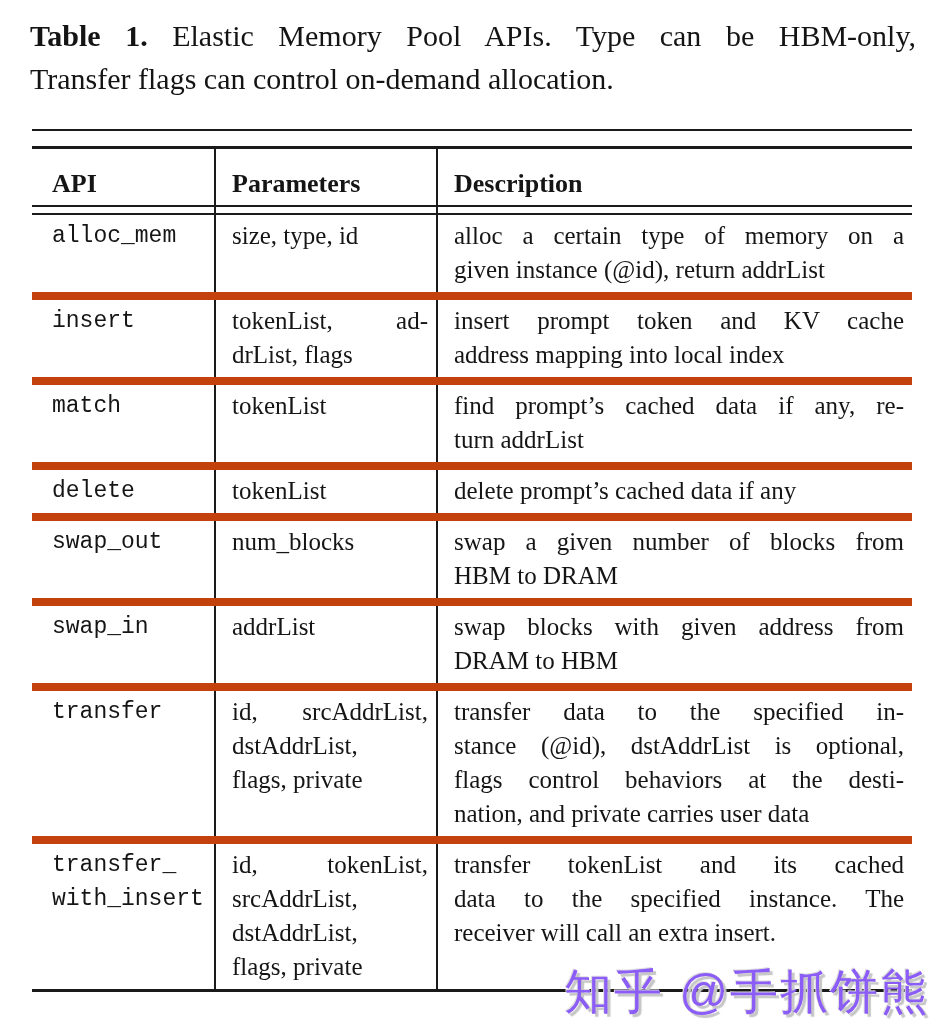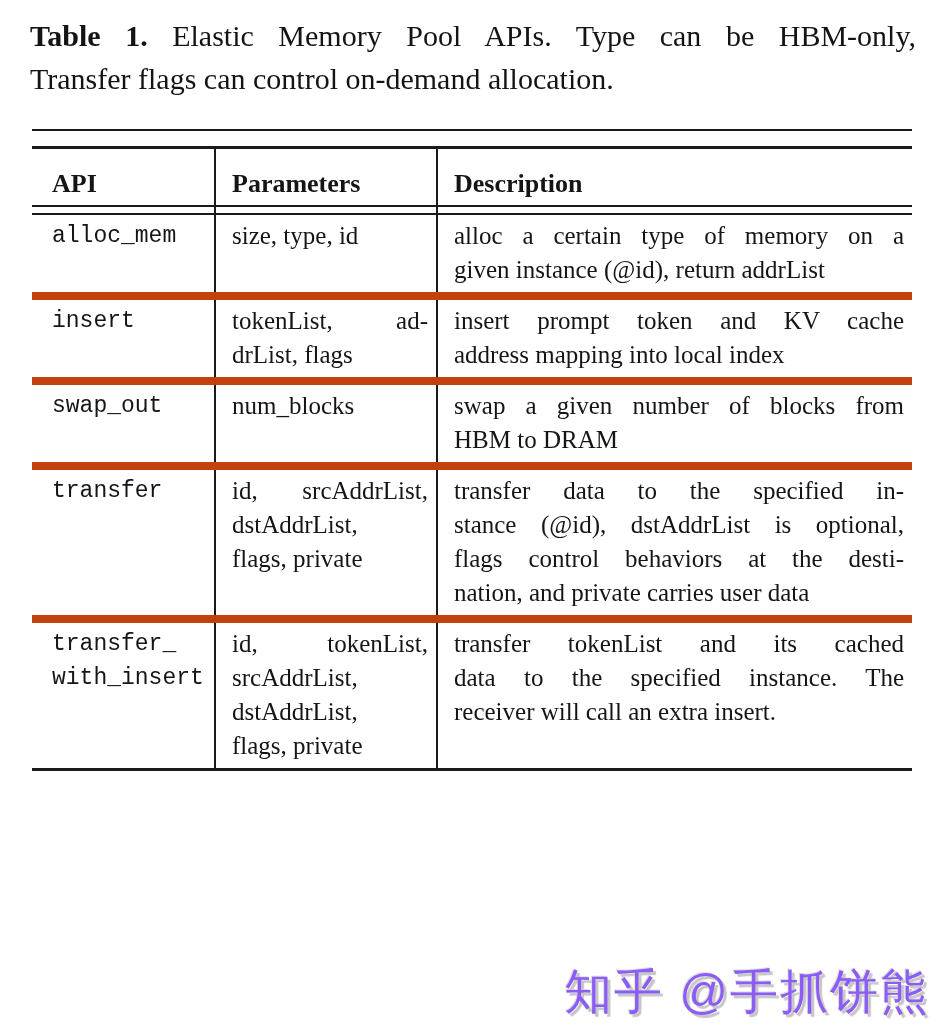--- a/index.html
+++ b/index.html
@@ -141,28 +141,63 @@
             <div class="line">tokenList, ad-</div>
             <div class="line">drList, flags</div>
           </td>
         <td class="desc">
             <div class="line">insert prompt token and KV cache</div>
             <div class="line">address mapping into local index</div>
           </td>
       </tr>
       <tr>
         <td class="api">
+            <div class="line">match</div>
+          </td>
+        <td class="par">
+            <div class="line">tokenList</div>
+          </td>
+        <td class="desc">
+            <div class="line">find prompt’s cached data if any, re-</div>
+            <div class="line">turn addrList</div>
+          </td>
+      </tr>
+      <tr>
+        <td class="api">
+            <div class="line">delete</div>
+          </td>
+        <td class="par">
+            <div class="line">tokenList</div>
+          </td>
+        <td class="desc">
+            <div class="line">delete prompt’s cached data if any</div>
+          </td>
+      </tr>
+      <tr>
+        <td class="api">
             <div class="line">swap_out</div>
           </td>
         <td class="par">
             <div class="line">num_blocks</div>
           </td>
         <td class="desc">
             <div class="line">swap a given number of blocks from</div>
             <div class="line">HBM to DRAM</div>
+          </td>
+      </tr>
+      <tr>
+        <td class="api">
+            <div class="line">swap_in</div>
+          </td>
+        <td class="par">
+            <div class="line">addrList</div>
+          </td>
+        <td class="desc">
+            <div class="line">swap blocks with given address from</div>
+            <div class="line">DRAM to HBM</div>
           </td>
       </tr>
       <tr>
         <td class="api">
             <div class="line">transfer</div>
           </td>
         <td class="par">
             <div class="line">id, srcAddrList,</div>
             <div class="line">dstAddrList,</div>
             <div class="line">flags, private</div>

